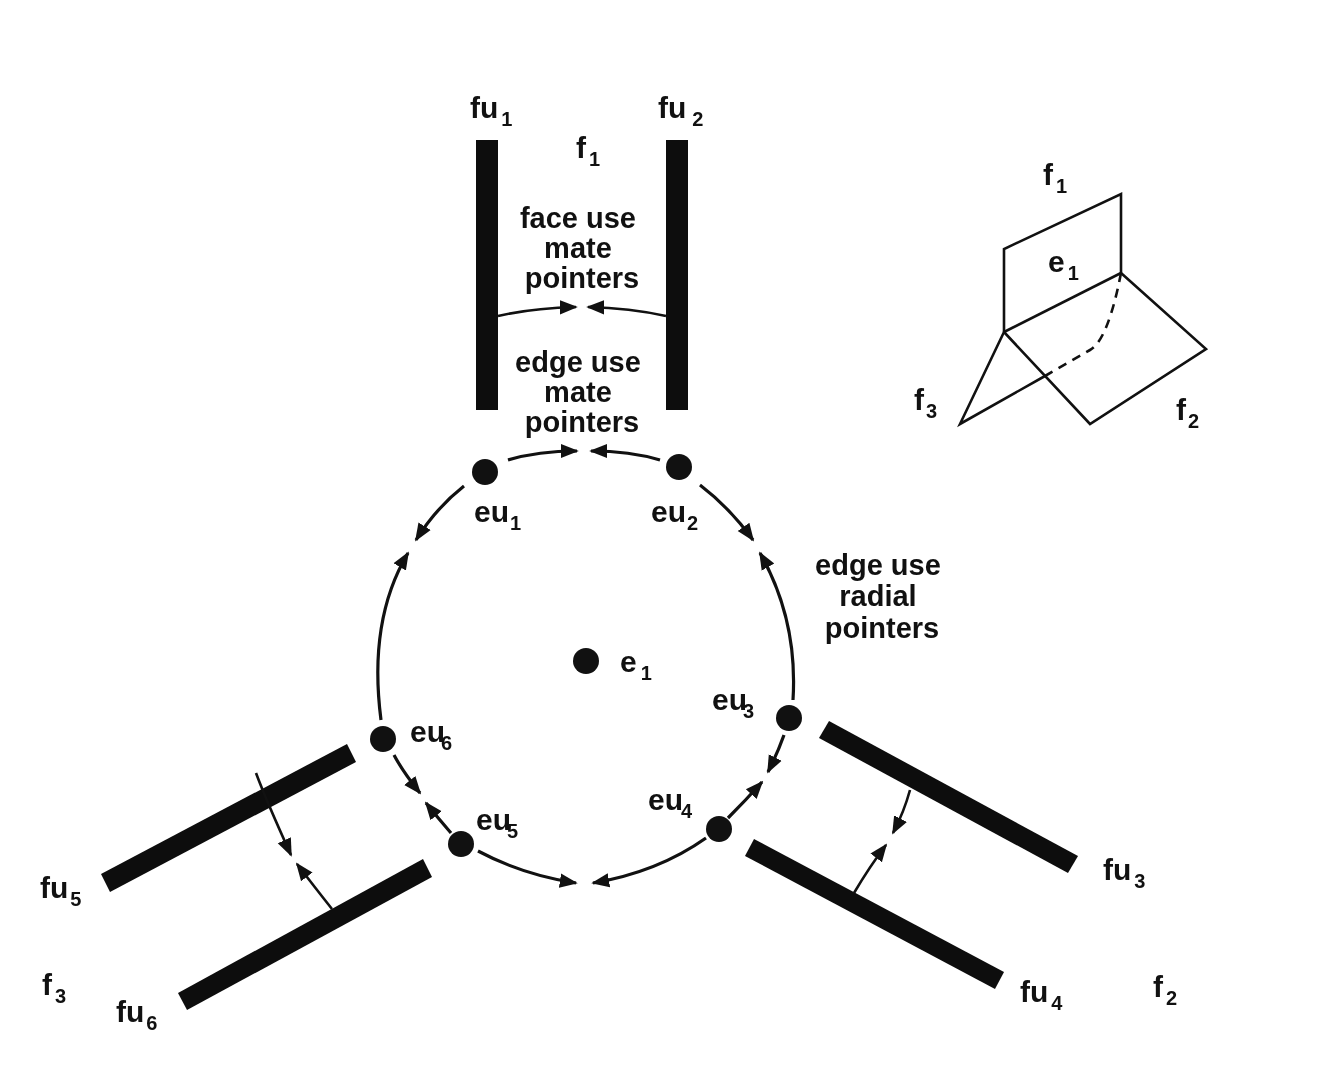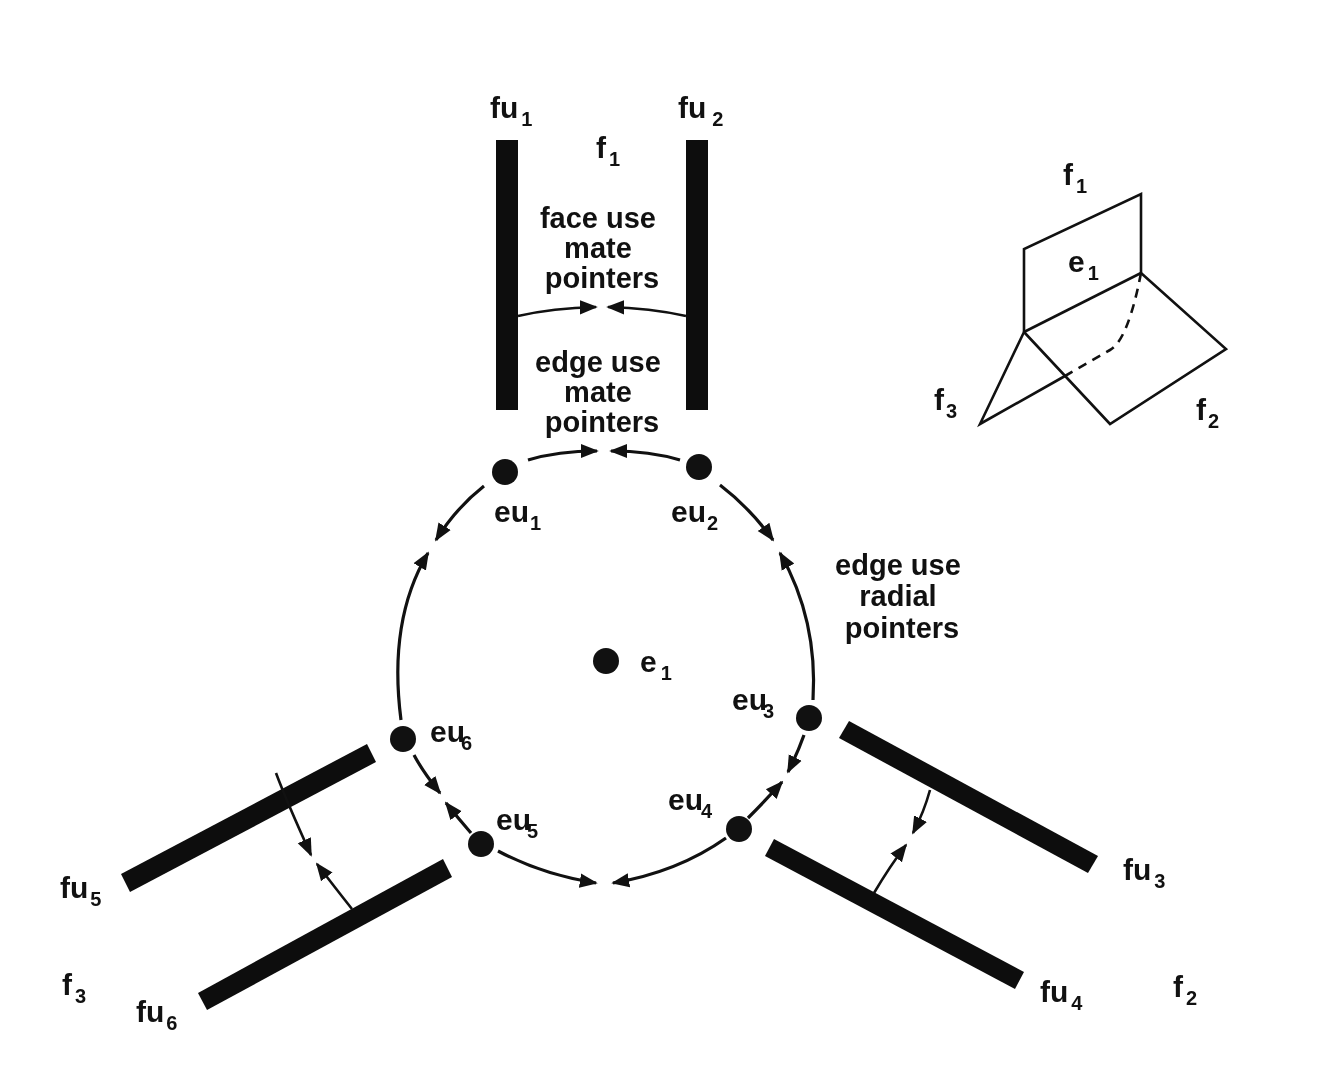--- a/index.html
+++ b/index.html
@@ -1,17 +1,17 @@
 <!DOCTYPE html>
 <html><head>
 <meta charset="utf-8">
 <style>
   html, body { margin: 0; padding: 0; background: #ffffff; }
   body { width: 1325px; height: 1066px; position: relative; overflow: hidden; }
-  #diagram { position: absolute; left: 0; top: 0; width: 1201px; height: 1066px; padding-left: 28px; }
+  #diagram { position: absolute; left: 8px; top: 0; width: 1201px; height: 1066px; }
   svg text {
     font-family: "Liberation Sans", "DejaVu Sans", sans-serif;
     font-weight: bold;
     fill: #111111;
   }
   .lbl { font-size: 30px; }
   .sub { font-size: 20px; }
   .note { font-size: 29px; }
   .bar { fill: #0d0d0d; }
   .arc { fill: none; stroke: #111; stroke-width: 3.2; }

